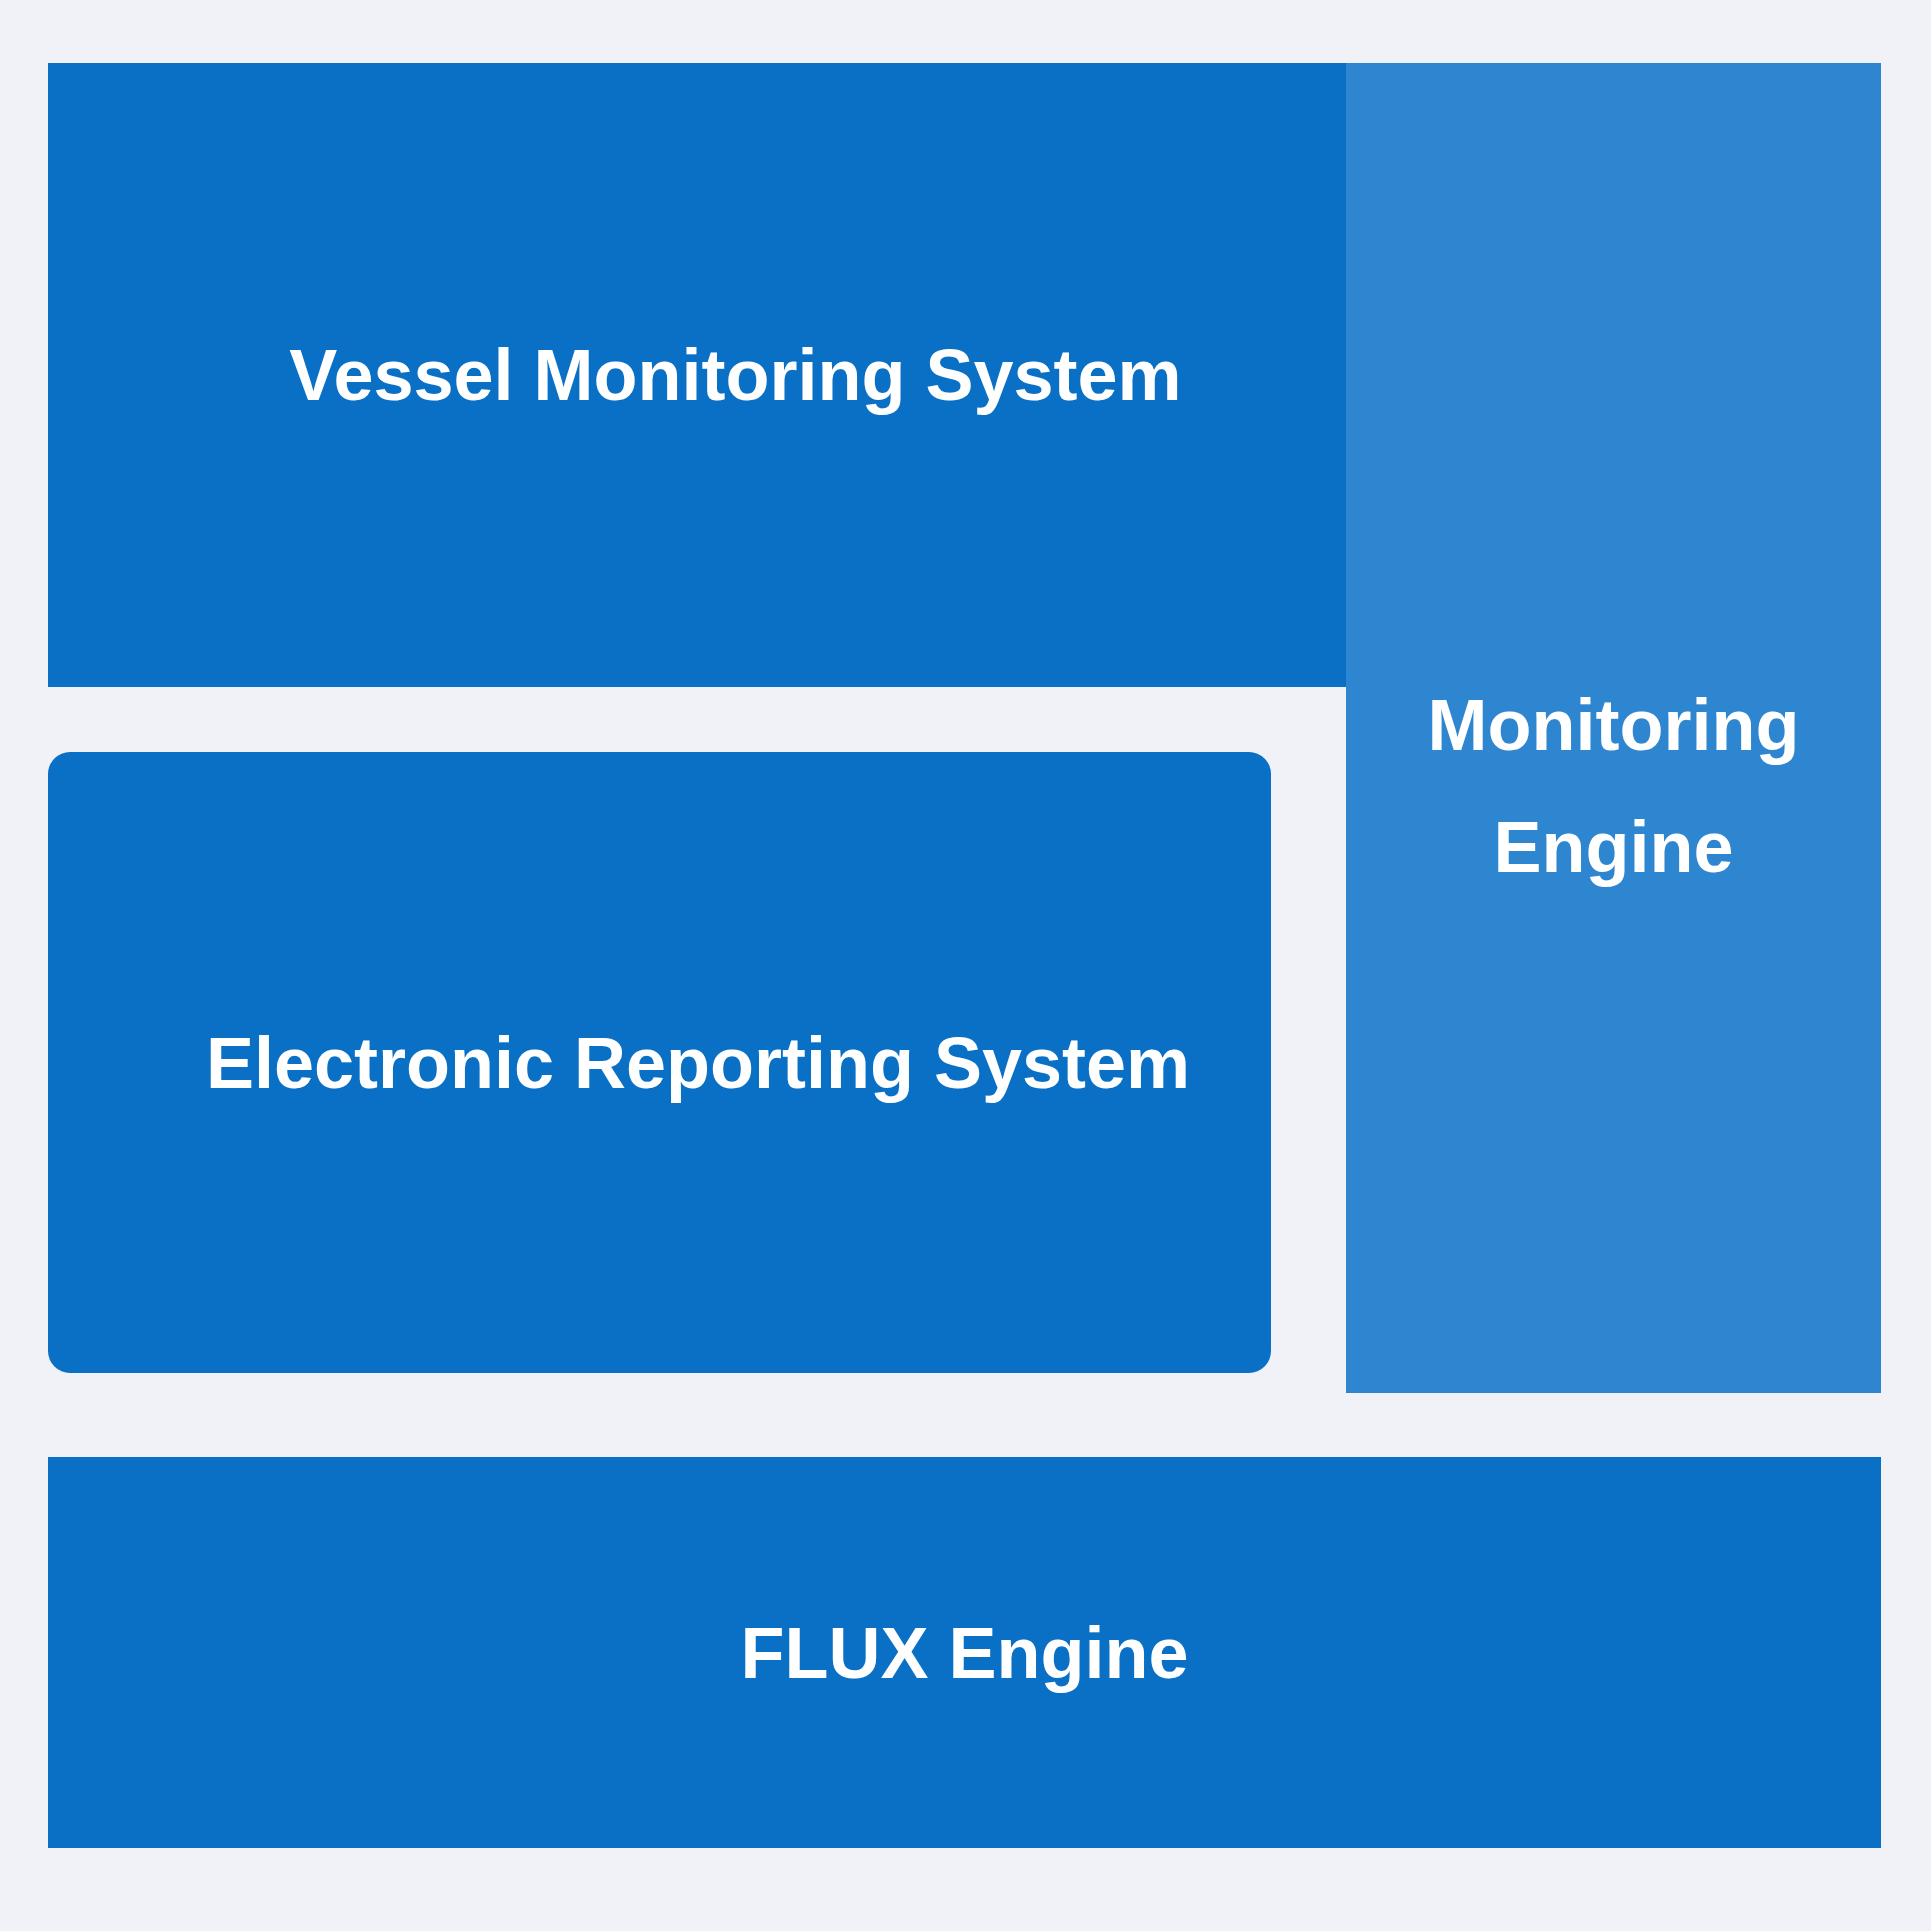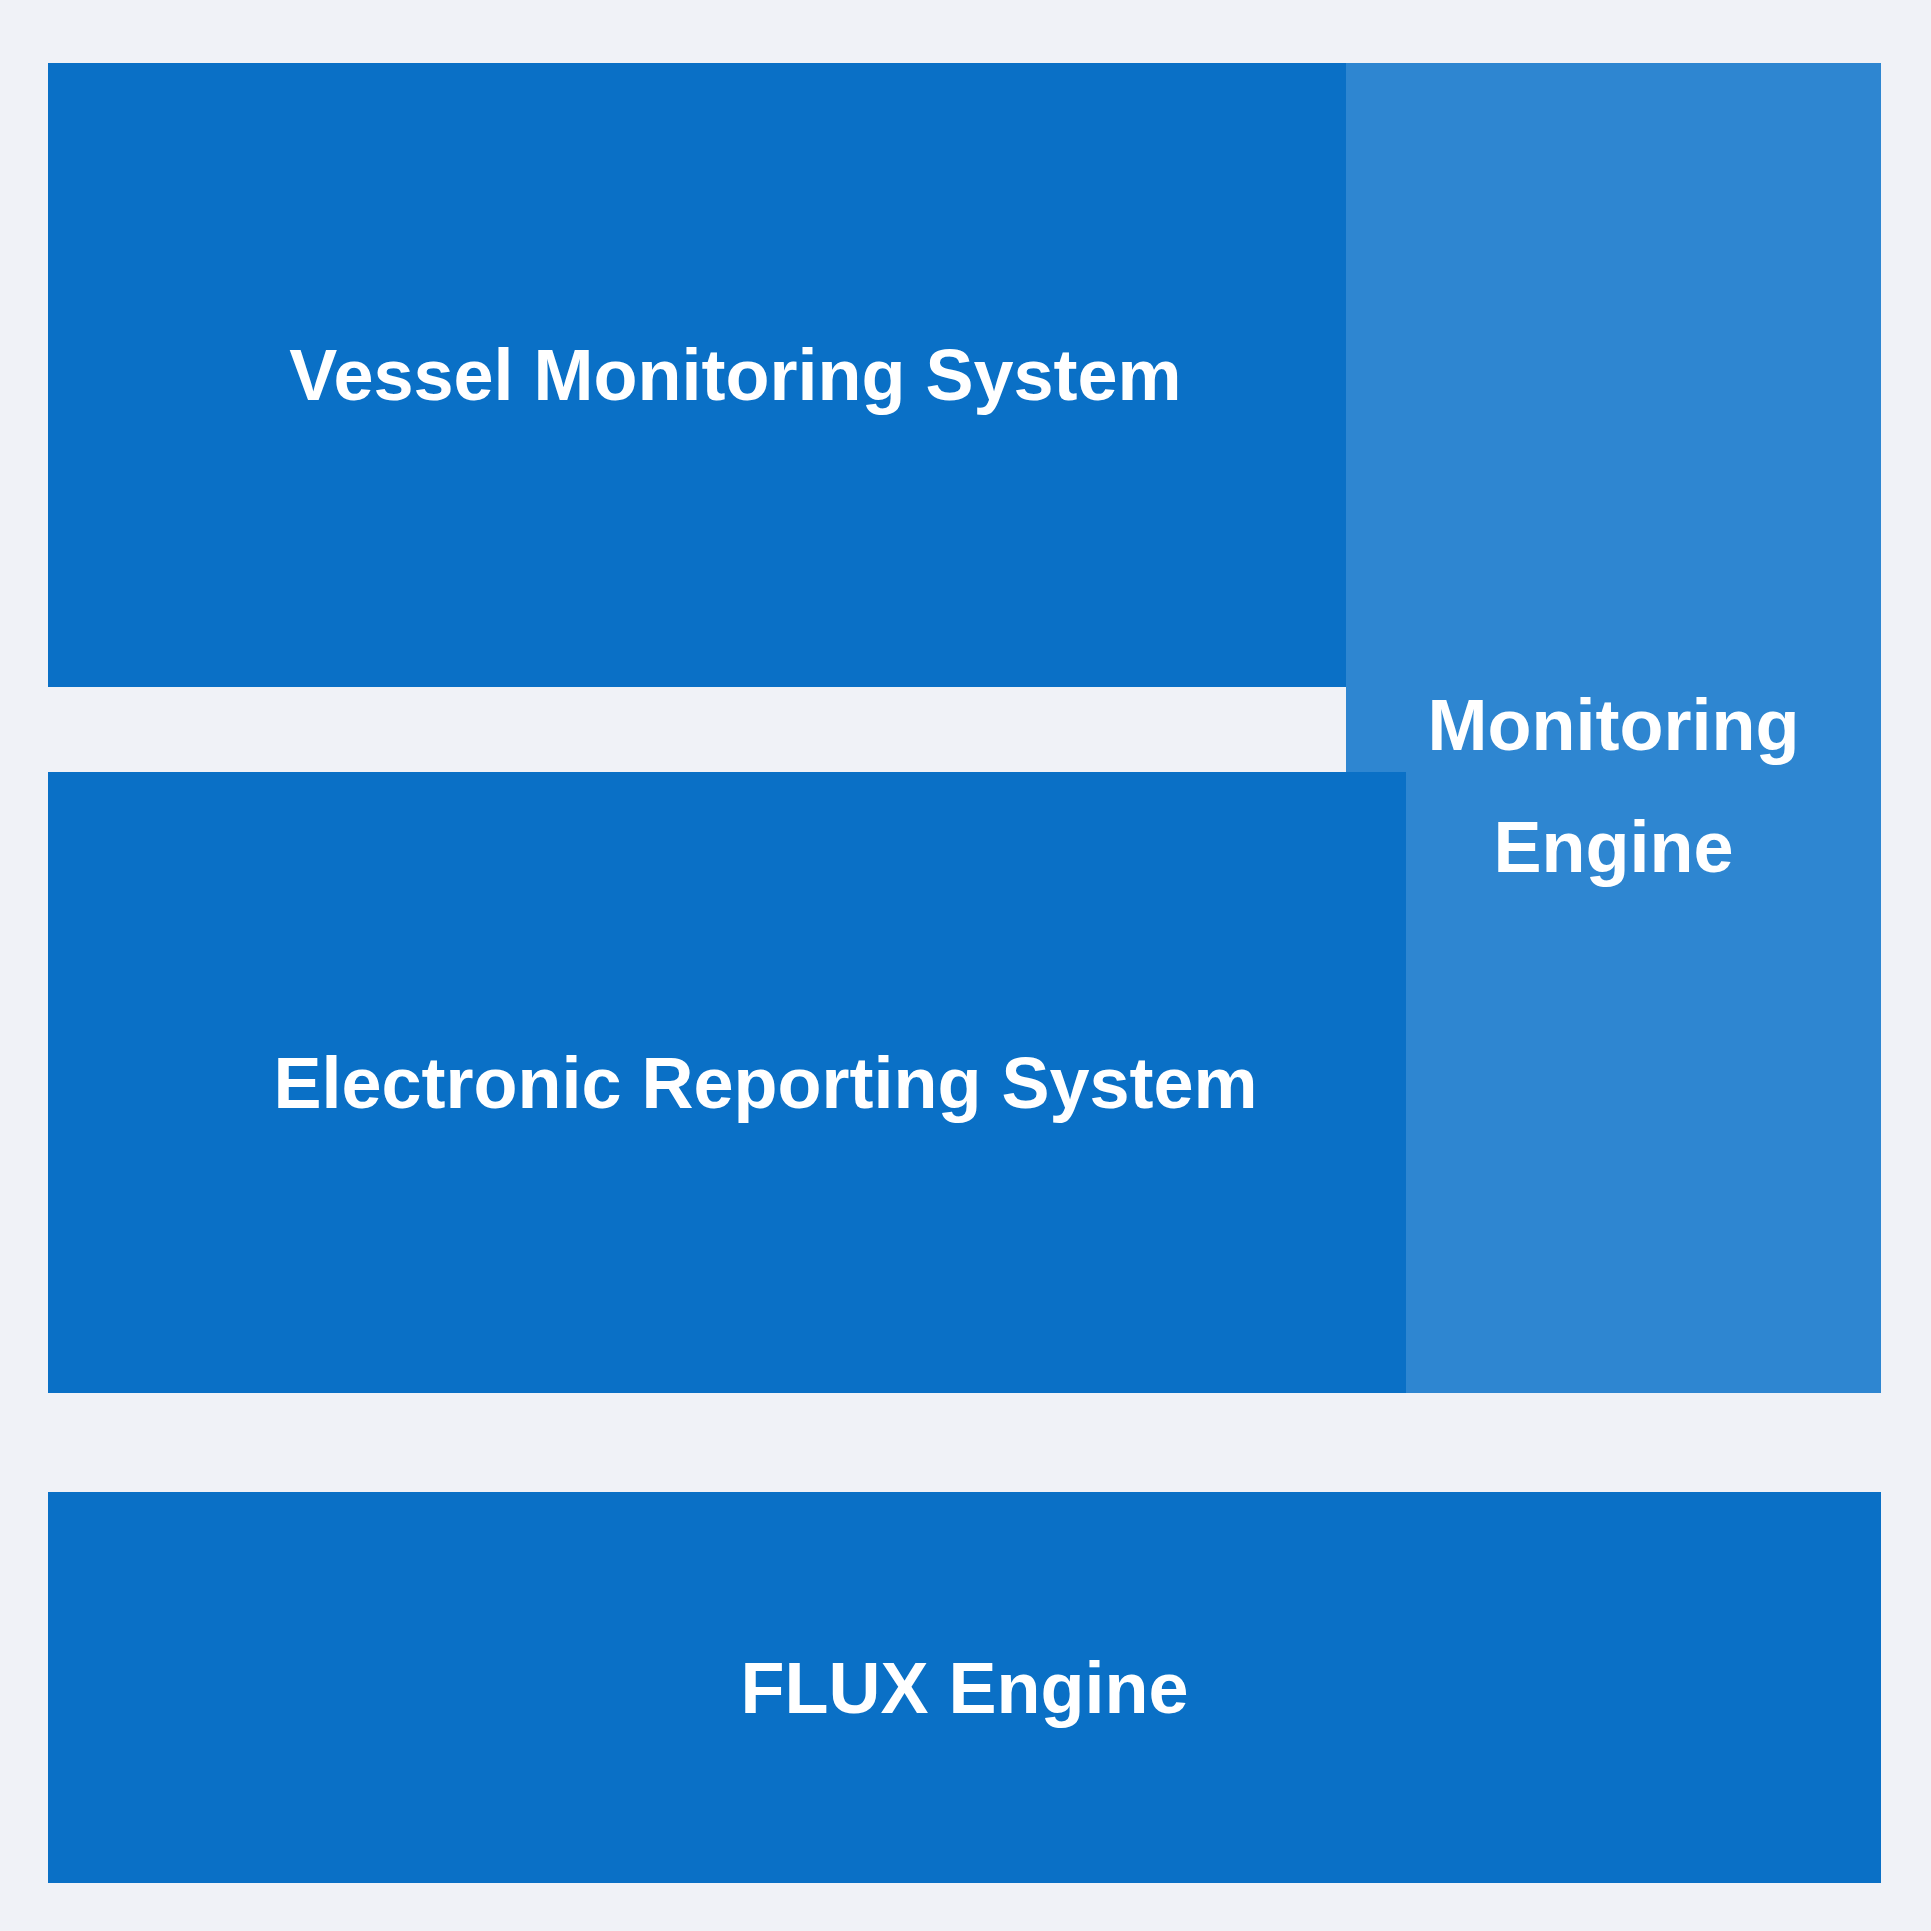--- a/index.html
+++ b/index.html
@@ -19,31 +19,31 @@
     position:absolute;
     display:flex;align-items:center;justify-content:center;
     background:var(--primary-block);
     color:var(--label-text);
     font-weight:bold;font-size:72px;
   }
   .block .label{white-space:nowrap;text-align:center;}
   
   .vms{left:48px;top:63px;width:1298px;height:624px;}
   
-  .ers{left:48px;top:772px;width:1358px;height:621px;}
+  .ers{left:48px;top:752px;width:1223px;height:621px;border-radius:22px;}
   
   .vms .label,.ers .label{padding-left:77px;}
   
   .me{left:1346px;top:63px;width:535px;height:1330px;background:var(--secondary-block);}
   .me .label{
     white-space:normal;text-align:center;line-height:1.7;
     padding:0 14.5px;transform:translateY(58px);
   }
   
-  .flux{left:48px;top:1492px;width:1833px;height:391px;}
+  .flux{left:48px;top:1457px;width:1833px;height:391px;}
 </style>
 </head>
 <body>
 
 <div>
 
   <div class="block vms">
     <span class="label">Vessel Monitoring System</span>
   </div>
 

